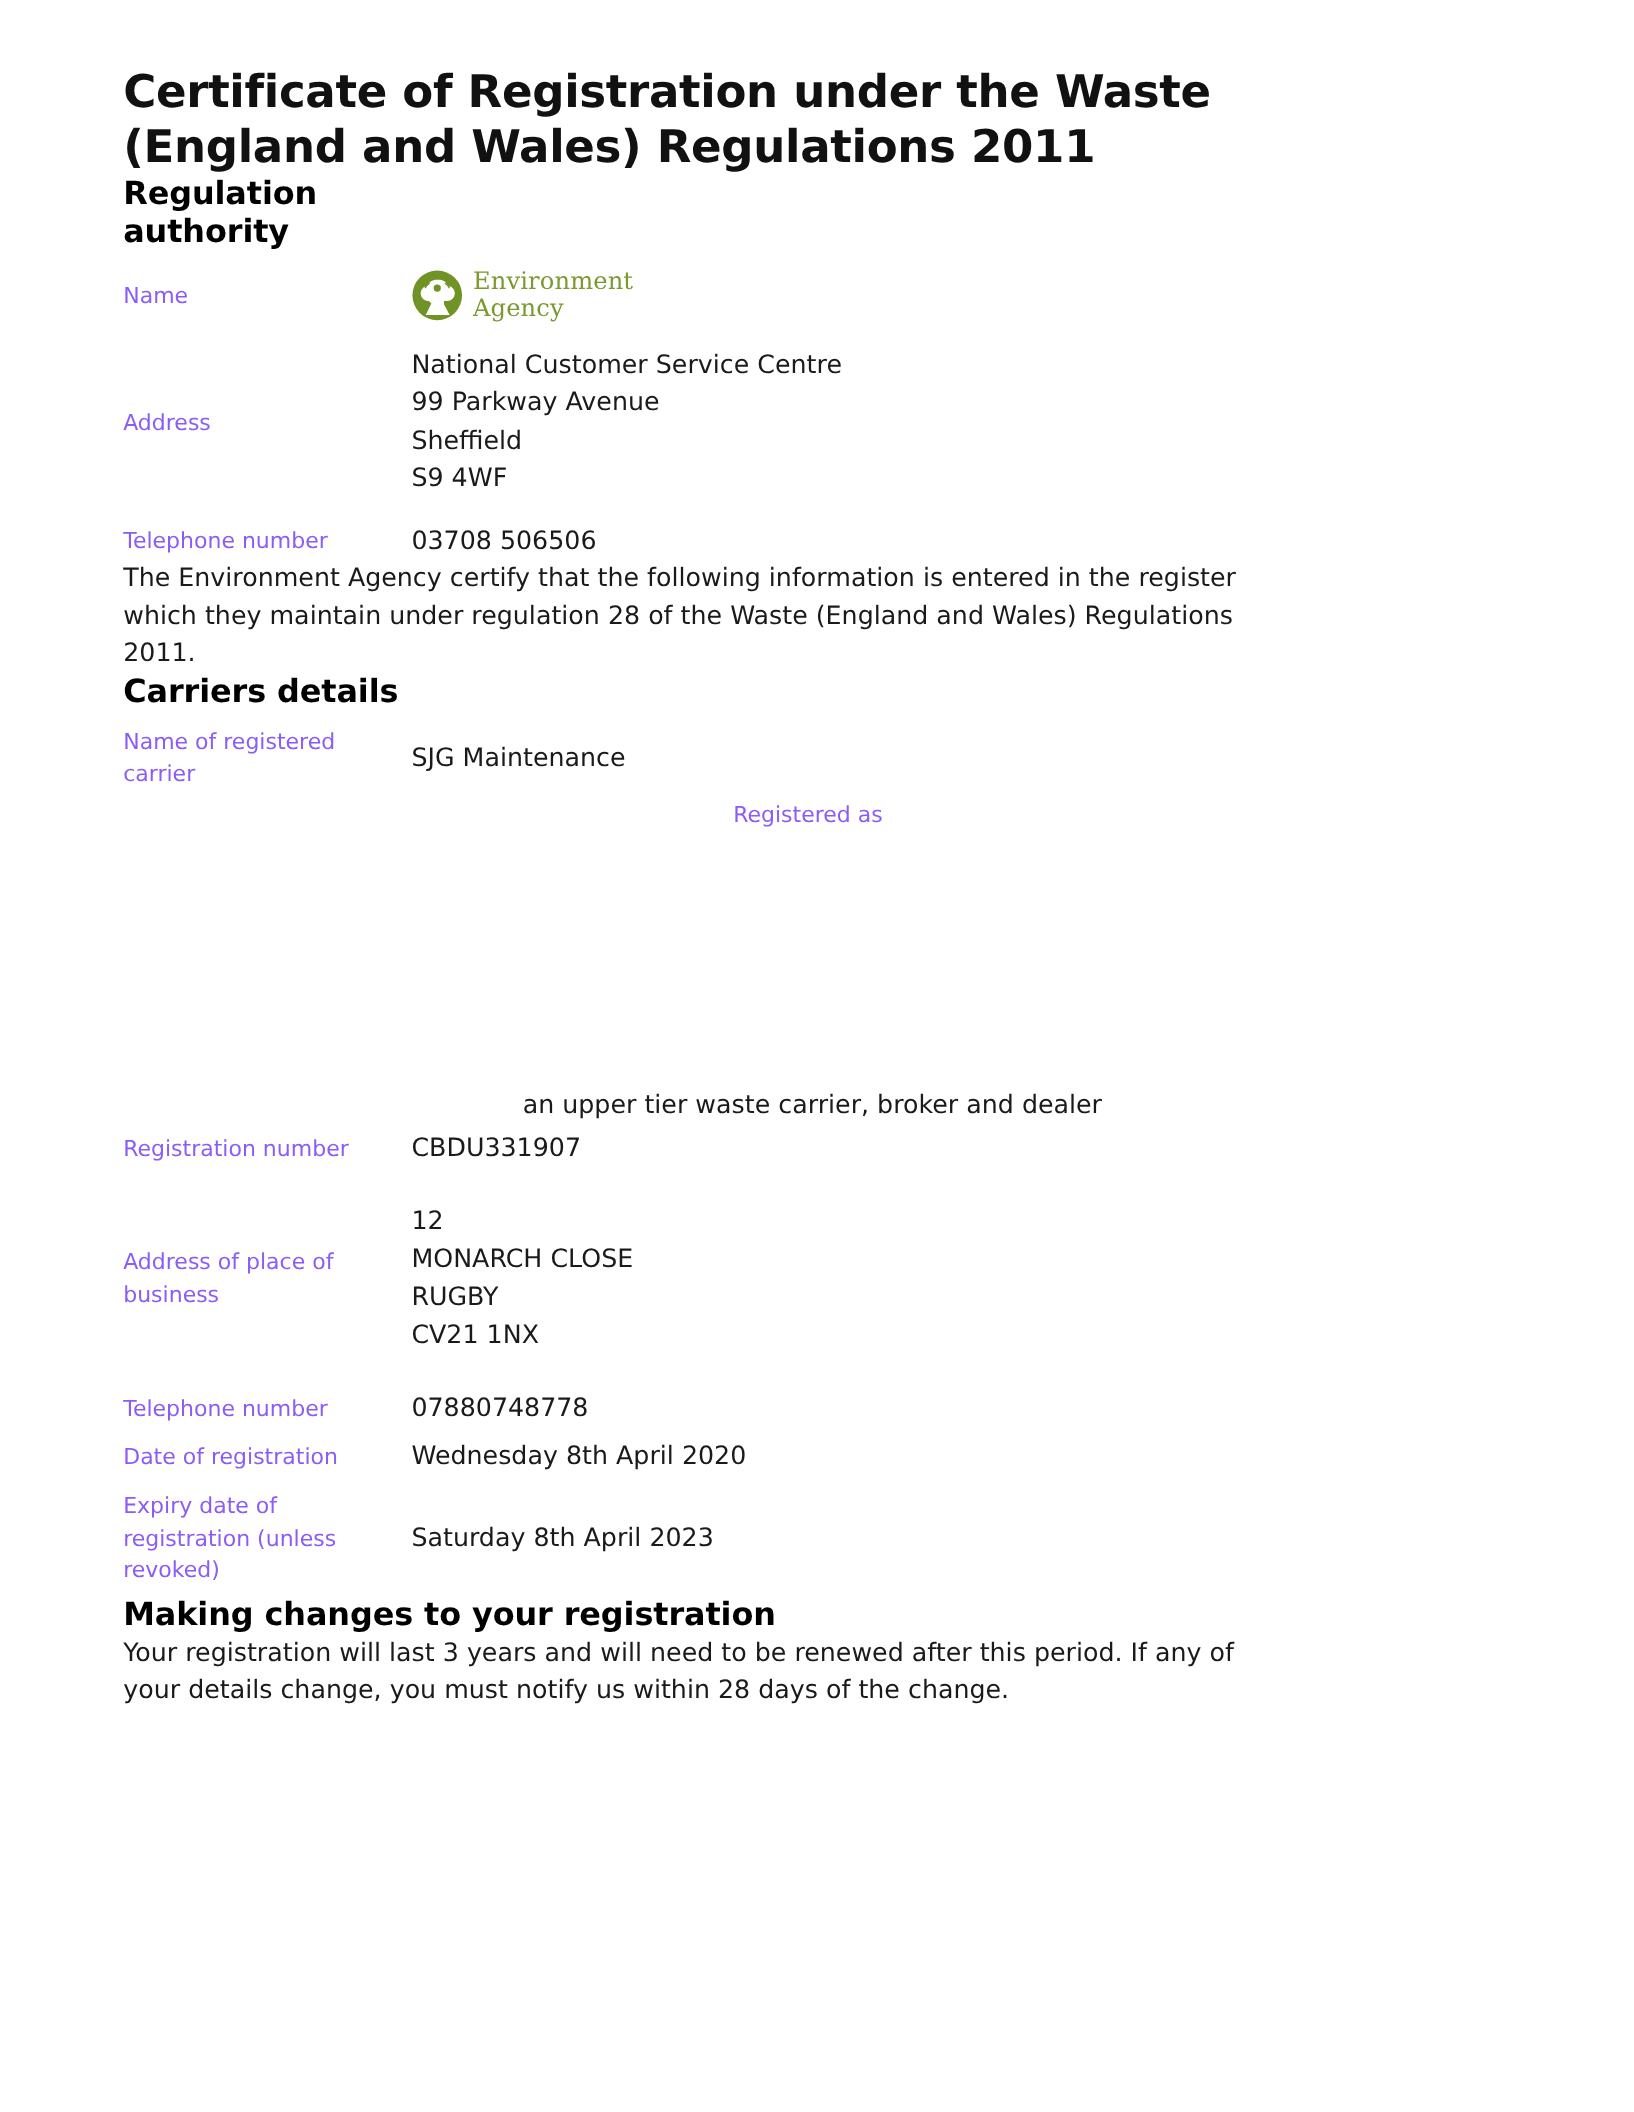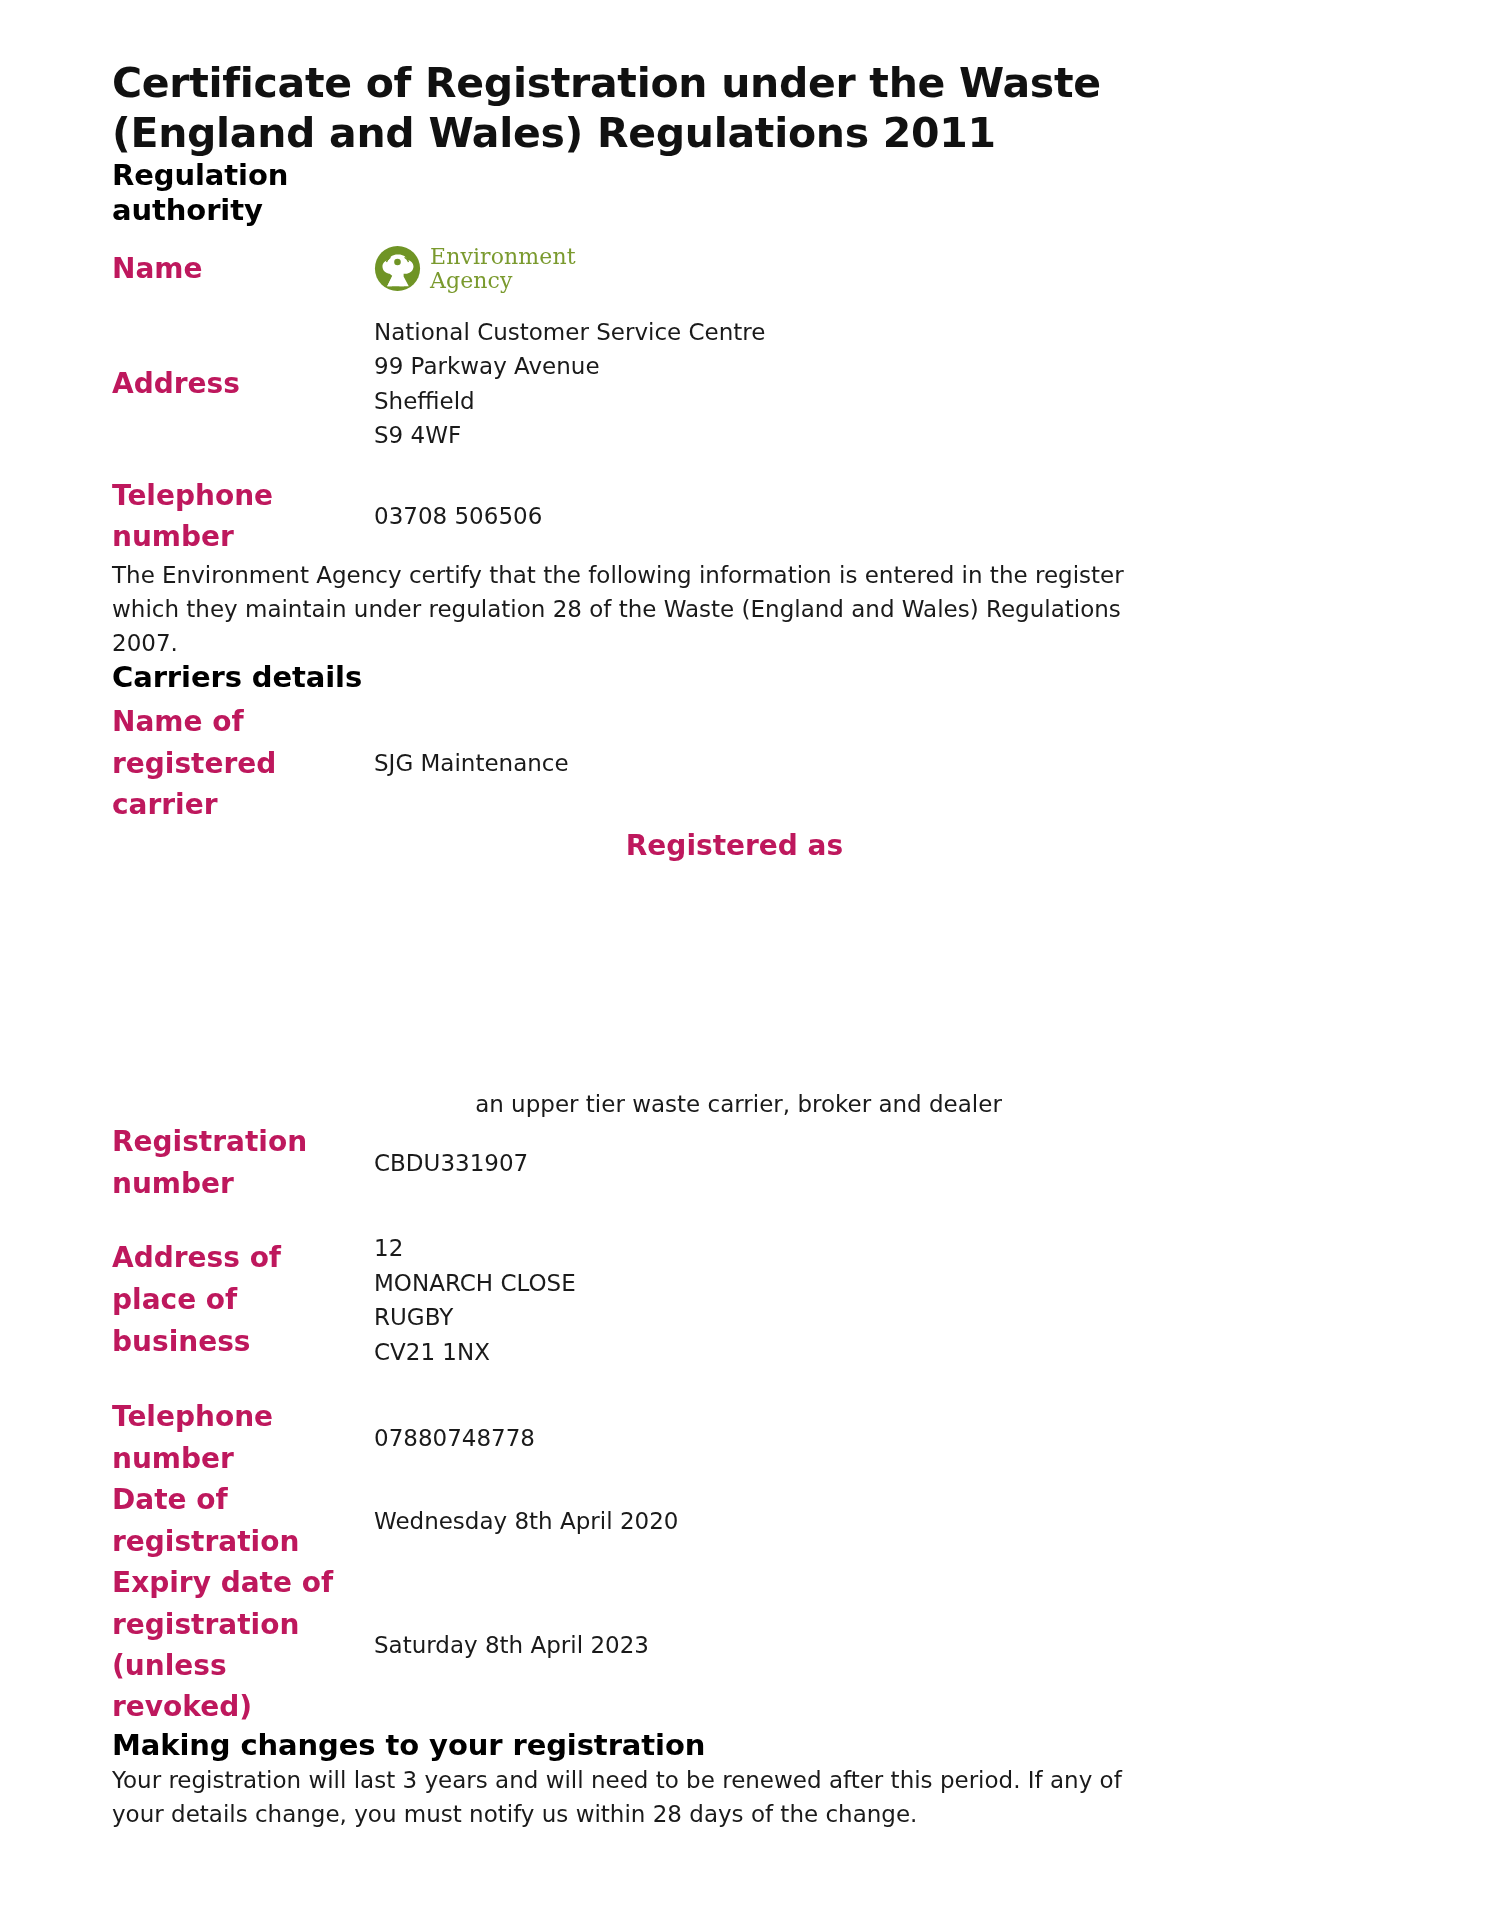--- a/index.html
+++ b/index.html
@@ -52,26 +52,25 @@
   .rows {
     display: block;
   }
   .row {
     display: flex;
     align-items: center;
     width: 100%;
   }
   .row .label {
     flex: 0 0 262px;
-    font-size: 28px;
+    font-size: 20px;
     line-height: 1.48;
-    color: #be185d;
+    color: #8b5cf6;
     padding-right: 8px;
     box-sizing: border-box;
-    font-weight: bold;
   }
   .row .value {
     flex: 1 1 auto;
     font-size: 23px;
     line-height: 1.48;
     color: #1a1a1a;
   }
   .row.tall .label,
   .row.tall .value {
     line-height: 1.5;
@@ -173,21 +172,21 @@
       </div>
     </div>
 
     <div class="row row-tel">
       <div class="label">Telephone number</div>
       <div class="value">03708 506506</div>
     </div>
 
   </div>
 
-  <p class="body-text para-certify">The Environment Agency certify that the following information is entered in the register which they maintain under regulation 28 of the Waste (England and Wales) Regulations 2007.</p>
+  <p class="body-text para-certify">The Environment Agency certify that the following information is entered in the register which they maintain under regulation 28 of the Waste (England and Wales) Regulations 2011.</p>
 
   <h2 class="section-heading carriers-heading">Carriers details</h2>
 
   <div class="rows rows-carriers">
 
     <div class="row row-carrier-name">
       <div class="label">Name of registered carrier</div>
       <div class="value">SJG Maintenance</div>
     </div>
 

